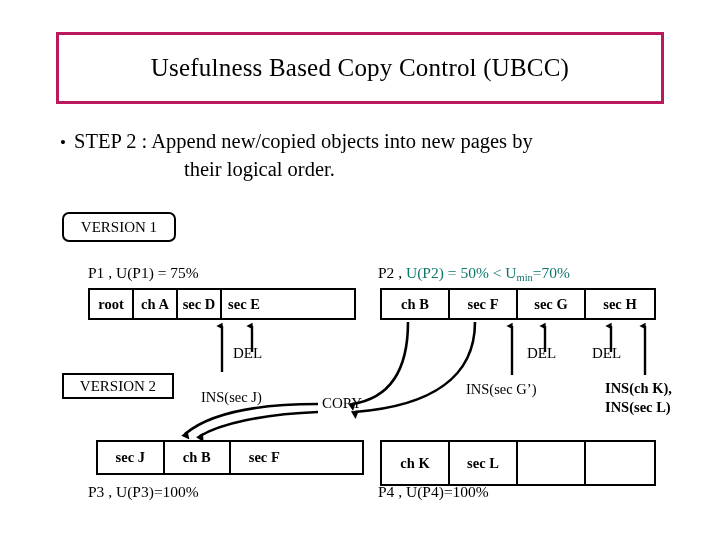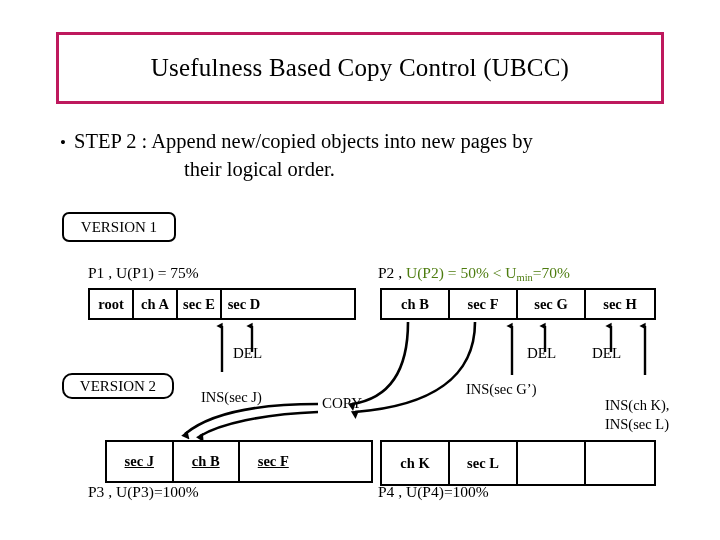--- a/index.html
+++ b/index.html
@@ -67,33 +67,33 @@
     position: absolute;
     border: 2px solid #000000;
     box-sizing: border-box;
     display: flex;
     align-items: center;
     justify-content: center;
     font-size: 15px;
     background: #ffffff;
   }
   #version1-box { left: 62px;  top: 212px; width: 114px; height: 30px; border-radius: 7px; }
-  #version2-box { left: 62px;  top: 373px; width: 112px; height: 26px; border-radius: 10px; }
+  #version2-box { left: 62px;  top: 373px; width: 112px; height: 26px; }
 
   
   .page-label {
     position: absolute;
     font-size: 15.5px;
     white-space: nowrap;
   }
   #p1-label { left: 88px;  top: 264px; }
   #p2-label { left: 378px; top: 264px; }
   #p3-label { left: 88px;  top: 483px; }
   #p4-label { left: 378px; top: 483px; }
-  .red { color: #4d7c0f; }
+  .red { color: #0f766e; }
   .sub { font-size: 10.5px; vertical-align: -3px; }
 
   
   .page-row {
     position: absolute;
     display: flex;
     border: 2px solid #000000;
     box-sizing: border-box;
     background: #ffffff;
   }
@@ -104,40 +104,40 @@
     align-items: center;
     justify-content: center;
     font-size: 14.5px;
     font-weight: bold;
     height: 100%;
   }
   .page-row .cell:last-child { border-right: none; }
 
   #p1-row { left: 88px;  top: 288px; width: 268px; height: 32px; }
   #p2-row { left: 380px; top: 288px; width: 276px; height: 32px; }
-  #p3-row { left: 105px;  top: 440px; width: 268px; height: 43px; text-decoration: underline; }
+  #p3-row { left: 96px;  top: 440px; width: 268px; height: 35px; }
   #p4-row { left: 380px; top: 440px; width: 276px; height: 46px; }
   #p1-row .cell { width: 44px; }
   #p2-row .cell { width: 68px; }
   #p3-row .cell { width: 66.5px; }
   #p4-row .cell { width: 68px; }
 
   
   .annot {
     position: absolute;
     font-size: 15px;
     white-space: nowrap;
   }
   .annot.small { font-size: 14.5px; }
   #del-1   { left: 233px; top: 345px; }
   #del-2   { left: 527px; top: 345px; }
   #del-3   { left: 592px; top: 345px; }
   #ins-secj   { left: 186px; top: 389px; margin-left: 15px; }
   #ins-secg   { left: 466px; top: 381px; }
-  #ins-chk    { left: 605px; top: 396px; line-height: 19px; }
+  #ins-chk    { left: 605px; top: 379px; line-height: 19px; font-weight: bold; }
   #copy-label { left: 322px; top: 395px; }
 
   
   #overlay {
     position: absolute;
     left: 0; top: 0;
     width: 720px; height: 540px;
     pointer-events: none;
   }
 </style>
@@ -163,22 +163,22 @@
   <div id="version2-box" class="version-box">
     <span>VERSION 2</span>
   </div>
 
   <div id="p1-label" class="page-label">
     <span>P1  , U(P1) = 75%</span>
   </div>
   <div id="p1-row" class="page-row">
     <div class="cell">root</div>
     <div class="cell">ch A</div>
+    <div class="cell">sec D</div>
     <div class="cell">sec E</div>
-    <div class="cell">sec D</div>
   </div>
 
   <div id="p2-label" class="page-label">
     <span>P2  ,</span><span class="red"> <span>U(P2) = 50%  &lt;  U</span><span class="sub">min</span><span>=70%</span></span>
   </div>
   <div id="p2-row" class="page-row">
     <div class="cell">ch B</div>
     <div class="cell">sec F</div>
     <div class="cell">sec G</div>
     <div class="cell">sec H</div>

